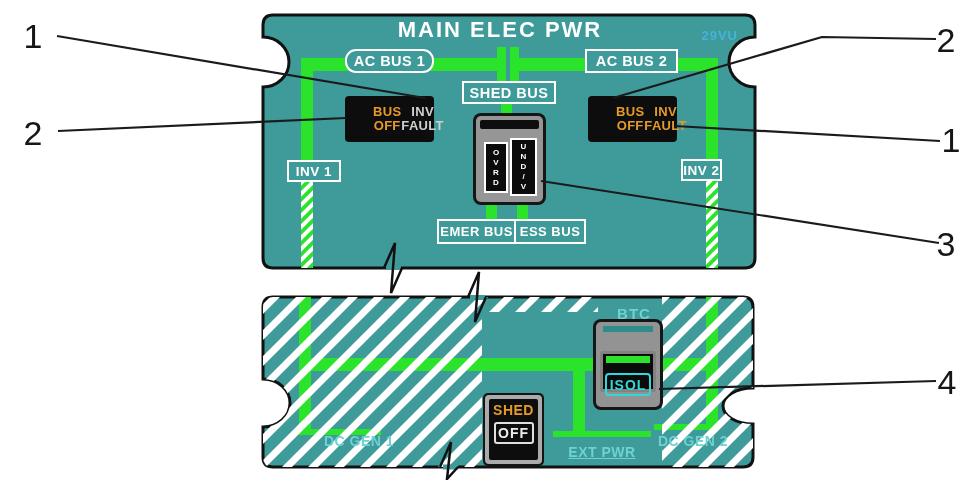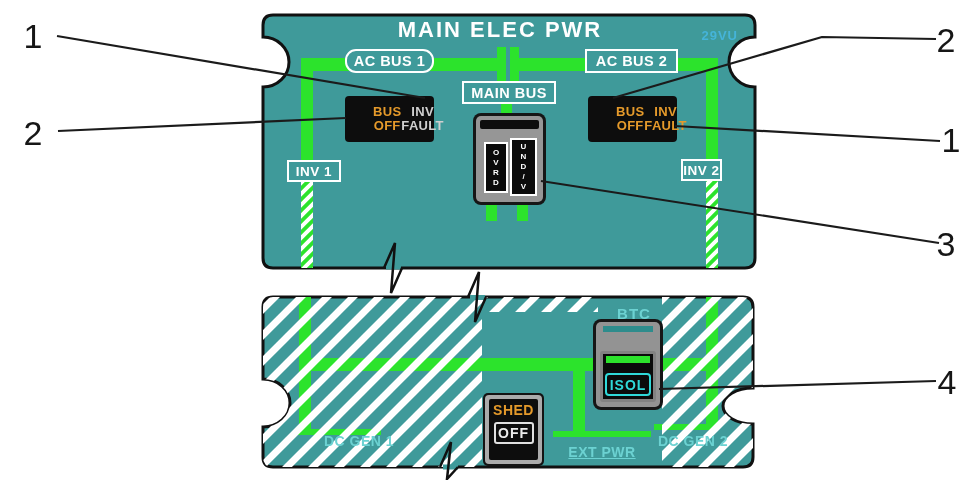--- a/index.html
+++ b/index.html
@@ -108,24 +108,29 @@
         <polyline points="440,467 451,442 447,479 458,467" fill="none" stroke="#111" stroke-width="2.5"></polyline>
       </g>
     </g>
   </svg>
 
   <div class="ov title" style="left:330px;top:17px;width:340px;">MAIN ELEC PWR</div>
   <div class="ov code" style="left:690px;top:28px;width:48px;text-align:right;">29VU</div>
 
   <div class="ov box" style="left:345px;top:49px;width:89px;height:24px;font-size:14.5px;border-radius:11px;">AC BUS 1</div>
   <div class="ov box" style="left:585px;top:49px;width:93px;height:24px;font-size:14.5px;">AC BUS 2</div>
-  <div class="ov box" style="left:462px;top:81px;width:94px;height:23px;font-size:14.5px;">MAIN BUS</div>
+  <div class="ov box" style="left:462px;top:81px;width:94px;height:23px;font-size:14.5px;">SHED BUS</div>
   <div class="ov box" style="left:287px;top:160px;width:54px;height:22px;font-size:13.5px;">INV 1</div>
   <div class="ov box" style="left:681px;top:159px;width:41px;height:22px;font-size:13.5px;">INV 2</div>
 
+  <div class="ov box" style="left:437px;top:219px;width:149px;height:25px;padding:0;font-size:13px;">
+    <span style="flex:1.05;text-align:center;">EMER BUS</span>
+    <span style="width:2px;align-self:stretch;background:#fff;"></span>
+    <span style="flex:0.95;text-align:center;">ESS BUS</span>
+  </div>
 
   <div class="ov ann ann-unlit" style="left:345px;top:96px;width:89px;height:46px;">
     <div class="cell c1">BUS
 OFF</div>
     <div class="div"></div>
     <div class="cell c2">INV
 FAULT</div>
   </div>
   <div class="ov ann ann-lit" style="left:588px;top:96px;width:89px;height:46px;">
     <div class="cell c1">BUS
@@ -145,21 +150,21 @@
     <div class="vcell" style="left:37px;top:25px;width:27px;height:58px;">
       <span class="vtext">UND/V</span>
     </div>
   </div>
 
   <div class="ov cyan-label" style="left:609px;top:305px;width:50px;font-size:15px;letter-spacing:1px;">BTC</div>
 
   <div class="ov switch" style="left:593px;top:319px;width:70px;height:91px;">
     <div class="body" style="background:#939393;">
       <div style="position:absolute;left:7px;right:7px;top:4px;height:6px;background:#2E8C8C;"></div>
-      <div style="position:absolute;left:4px;top:29px;width:56px;height:51px;background:#828282;border-radius:3px;">
+      <div style="position:absolute;left:4px;top:29px;width:56px;height:41px;background:#828282;border-radius:3px;">
         <div style="position:absolute;left:3px;top:3px;right:3px;bottom:3px;background:#0b0b0b;">
           <div style="position:absolute;left:3px;right:3px;top:2px;height:7px;background:var(--bus-green);"></div>
           <div style="position:absolute;left:2px;top:19px;width:46px;height:23px;border:2px solid var(--isol-cyan);border-radius:4px;color:var(--isol-cyan);font-weight:bold;font-size:14px;letter-spacing:1px;display:flex;align-items:center;justify-content:center;">ISOL</div>
         </div>
       </div>
     </div>
   </div>
 
   <div class="ov" style="left:483px;top:393px;width:61px;height:73px;background:#141414;border-radius:5px;">
     <div style="position:absolute;left:2px;top:2px;right:2px;bottom:2px;background:#ABABAB;border-radius:4px;">

